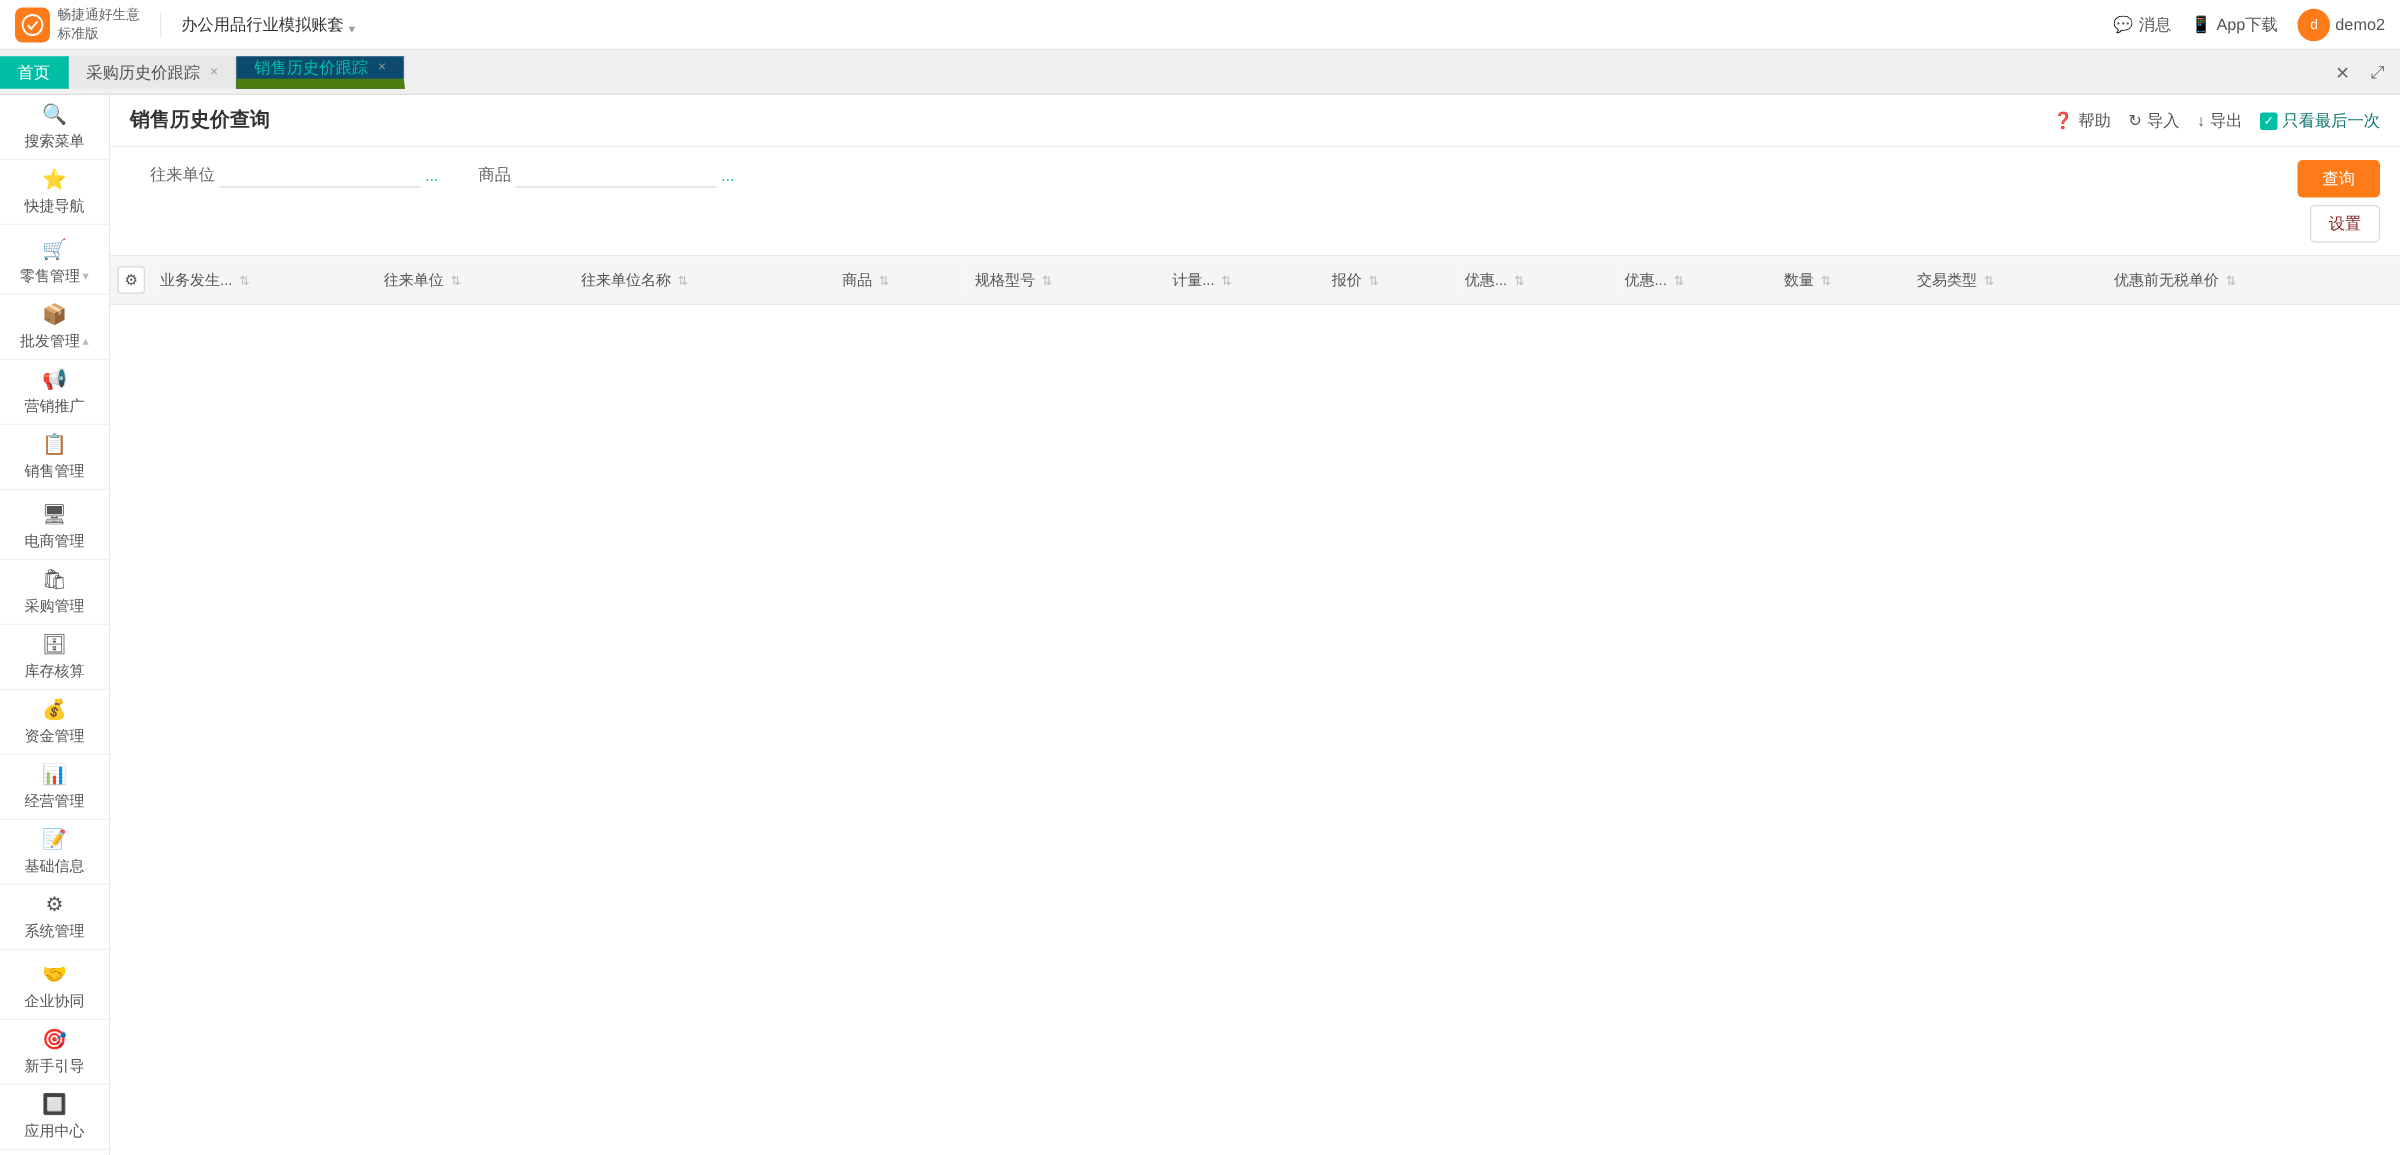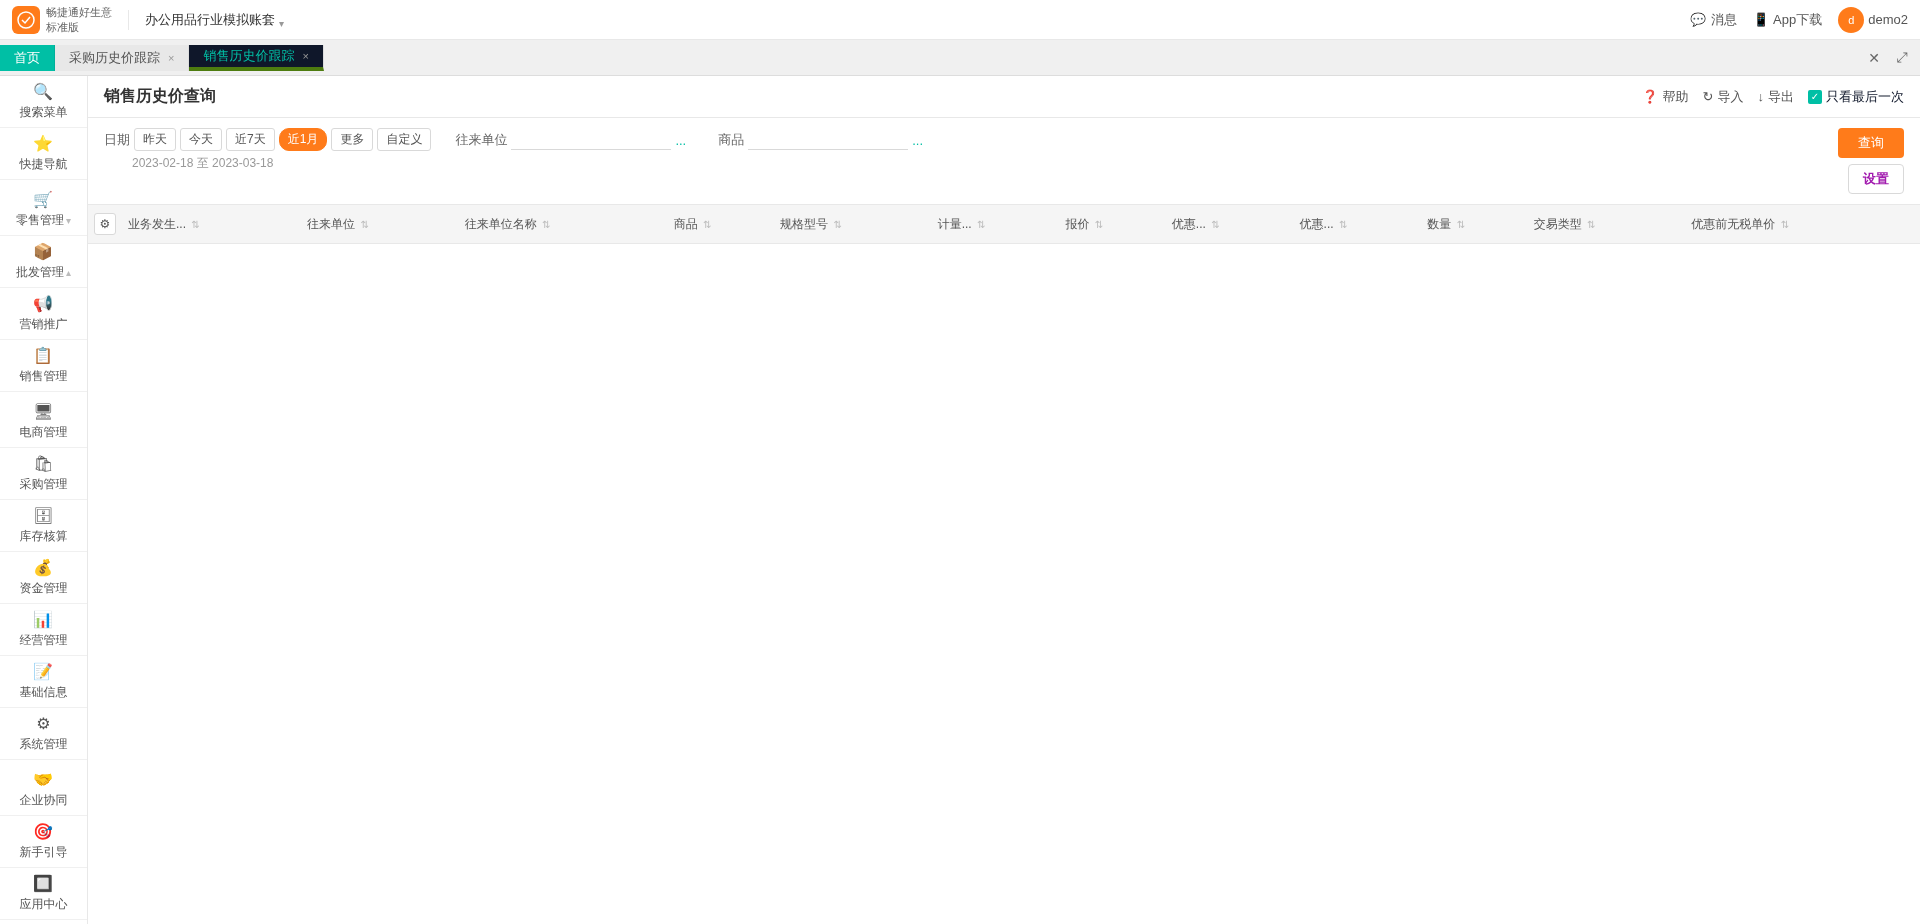--- a/index.html
+++ b/index.html
@@ -15,21 +15,21 @@
     .logo-text span { display: block; }
     .app-selector { display: flex; align-items: flex-end; gap: 4px; color: #333; font-size: 13px; cursor: pointer; }
     .app-selector .chevron { color: #999; font-size: 10px; }
     .topbar-right { display: flex; align-items: center; gap: 16px; font-size: 13px; color: #555; }
     .topbar-right-item { display: flex; align-items: center; gap: 4px; cursor: pointer; }
     .avatar { width: 26px; height: 26px; background: #ff7b1a; border-radius: 50%; display: flex; align-items: center; justify-content: center; color: white; font-size: 11px; }
 
     
     .tabbar { height: 36px; background: #f0f0f0; display: flex; align-items: center; padding: 0; flex-shrink: 0; border-bottom: 1px solid #ddd; }
     .tab { height: 26px; display: flex; align-items: center; padding: 0 14px; gap: 6px; font-size: 13px; cursor: pointer; border-right: 1px solid #ddd; color: #555; background: #e8e8e8; }
-    .tab.active { background: #0f172a; color: #00bfa5; border-bottom: 4px solid #4d7c0f; position: relative; text-align: center; }
+    .tab.active { background: #0c4a6e; color: #00bfa5; border-bottom: 8px solid #4d7c0f; position: relative; text-align: center; }
     .tab-home { background: #00bfa5; color: white; border-right: 1px solid #00b09a; }
     .tab-close { font-size: 11px; color: #999; cursor: pointer; margin-left: 2px; }
     .tabbar-actions { margin-left: auto; display: flex; align-items: center; padding-right: 8px; gap: 8px; }
     .tabbar-action-btn { width: 20px; height: 20px; display: flex; align-items: center; justify-content: center; cursor: pointer; color: #666; font-size: 14px; }
 
     
     .main-layout { display: flex; flex: 1; overflow: hidden; }
 
     
     .sidebar { width: 88px; background: #fff; border-right: 1px solid #e8e8e8; display: flex; flex-direction: column; overflow-y: auto; flex-shrink: 0; }
@@ -37,25 +37,25 @@
     .sidebar-item .s-icon { font-size: 16px; }
     .sidebar-item .s-arrow { font-size: 10px; color: #bbb; }
     .sidebar-section-row { display: flex; align-items: center; gap: 2px; text-align: right; }
 
     
     .content { flex: 1; display: flex; flex-direction: column; overflow: hidden; background: #f5f5f5; }
     .page-title { font-size: 16px; font-weight: bold; color: #333; margin-bottom: 12px; }
     .date-btn { padding: 2px 8px; border: 1px solid #d9d9d9; border-radius: 3px; background: #fff; cursor: pointer; font-size: 12px; color: #555; }
     .date-btn.active { background: #ff7b1a; color: white; border-color: #ff7b1a; border-radius: 10px; }
     .header-action-item { display: flex; align-items: center; gap: 4px; color: #555; font-size: 13px; cursor: pointer; }
-    .checkbox-label { display: flex; align-items: center; gap: 4px; font-size: 13px; color: #0f172a; }
+    .checkbox-label { display: flex; align-items: center; gap: 4px; font-size: 13px; color: #0f766e; }
     .checkbox-checked { width: 14px; height: 14px; background: #00bfa5; border-radius: 2px; display: flex; align-items: center; justify-content: center; }
     .checkbox-checked::after { content: '✓'; color: white; font-size: 10px; }
     .query-btn { background: #ff7b1a; color: white; border: none; border-radius: 4px; padding: 6px 20px; font-size: 13px; cursor: pointer; font-weight: 500; }
-    .setting-btn { background: #fff; color: #a21caf; border: 1px solid #d9d9d9; border-radius: 4px; padding: 5px 14px; font-size: 13px; cursor: pointer; font-weight: bold; }
+    .setting-btn { background: #fff; color: #7f1d1d; border: 1px solid #d9d9d9; border-radius: 4px; padding: 5px 14px; font-size: 13px; cursor: pointer; }
 
     
     .table-area { flex: 1; overflow-y: auto; background: #fff; margin: 0; }
     table { width: 100%; border-collapse: collapse; font-size: 12px; }
     thead tr { background: #f5f5f5; }
     th { padding: 8px 6px; text-align: left; color: #555; font-weight: 500; border-bottom: 1px solid #e8e8e8; white-space: nowrap; font-size: 12px; }
     th.sortable { cursor: pointer; }
     .sort-arrows { color: #bbb; font-size: 10px; margin-left: 2px; }
     .gear-col { width: 32px; }
     .gear-btn { width: 22px; height: 22px; border: 1px solid #d9d9d9; border-radius: 3px; display: flex; align-items: center; justify-content: center; cursor: pointer; background: #fff; }
@@ -227,32 +227,20 @@
         <div class="checkbox-label">
           <div class="checkbox-checked"></div>
           <span>只看最后一次</span>
         </div>
       </div>
     </div>
 
     <div style="background:#fff; padding:10px 16px 10px 16px; border-bottom:1px solid #e8e8e8; display:flex; align-items:flex-start; gap:16px;">
       <div style="display:flex; align-items:flex-start; gap:8px; flex:1;">
 
-        <div style="display:flex; flex-direction:column; gap:4px;">
-          <div style="display:flex; align-items:center; gap:4px;">
-            <span style="color:#666; font-size:13px;">日期</span>
-            <button class="date-btn">昨天</button>
-            <button class="date-btn">今天</button>
-            <button class="date-btn">近7天</button>
-            <button class="date-btn active">近1月</button>
-            <button class="date-btn">更多</button>
-            <button class="date-btn">自定义</button>
-          </div>
-          <div style="font-size:12px; color:#999; padding-left:28px;">2023-02-18 至 2023-03-18</div>
-        </div>
 
         <div style="display:flex; align-items:center; gap:4px; margin-left:16px; margin-top:2px;">
           <span style="color:#666; font-size:13px;">往来单位</span>
           <input type="text" style="border-top: none; border-right: none; border-left: none; border-image: initial; border-bottom: 1px solid rgb(217, 217, 217); width: 160px; font-size: 13px; outline: none; padding: 2px 4px;" placeholder="">
           <span style="color:#00bfa5; cursor:pointer; font-size:13px;">...</span>
         </div>
 
         <div style="display:flex; align-items:center; gap:4px; margin-left:24px; margin-top:2px;">
           <span style="color:#666; font-size:13px;">商品</span>
           <input type="text" style="border-top: none; border-right: none; border-left: none; border-image: initial; border-bottom: 1px solid rgb(217, 217, 217); width: 160px; font-size: 13px; outline: none; padding: 2px 4px;" placeholder="">

